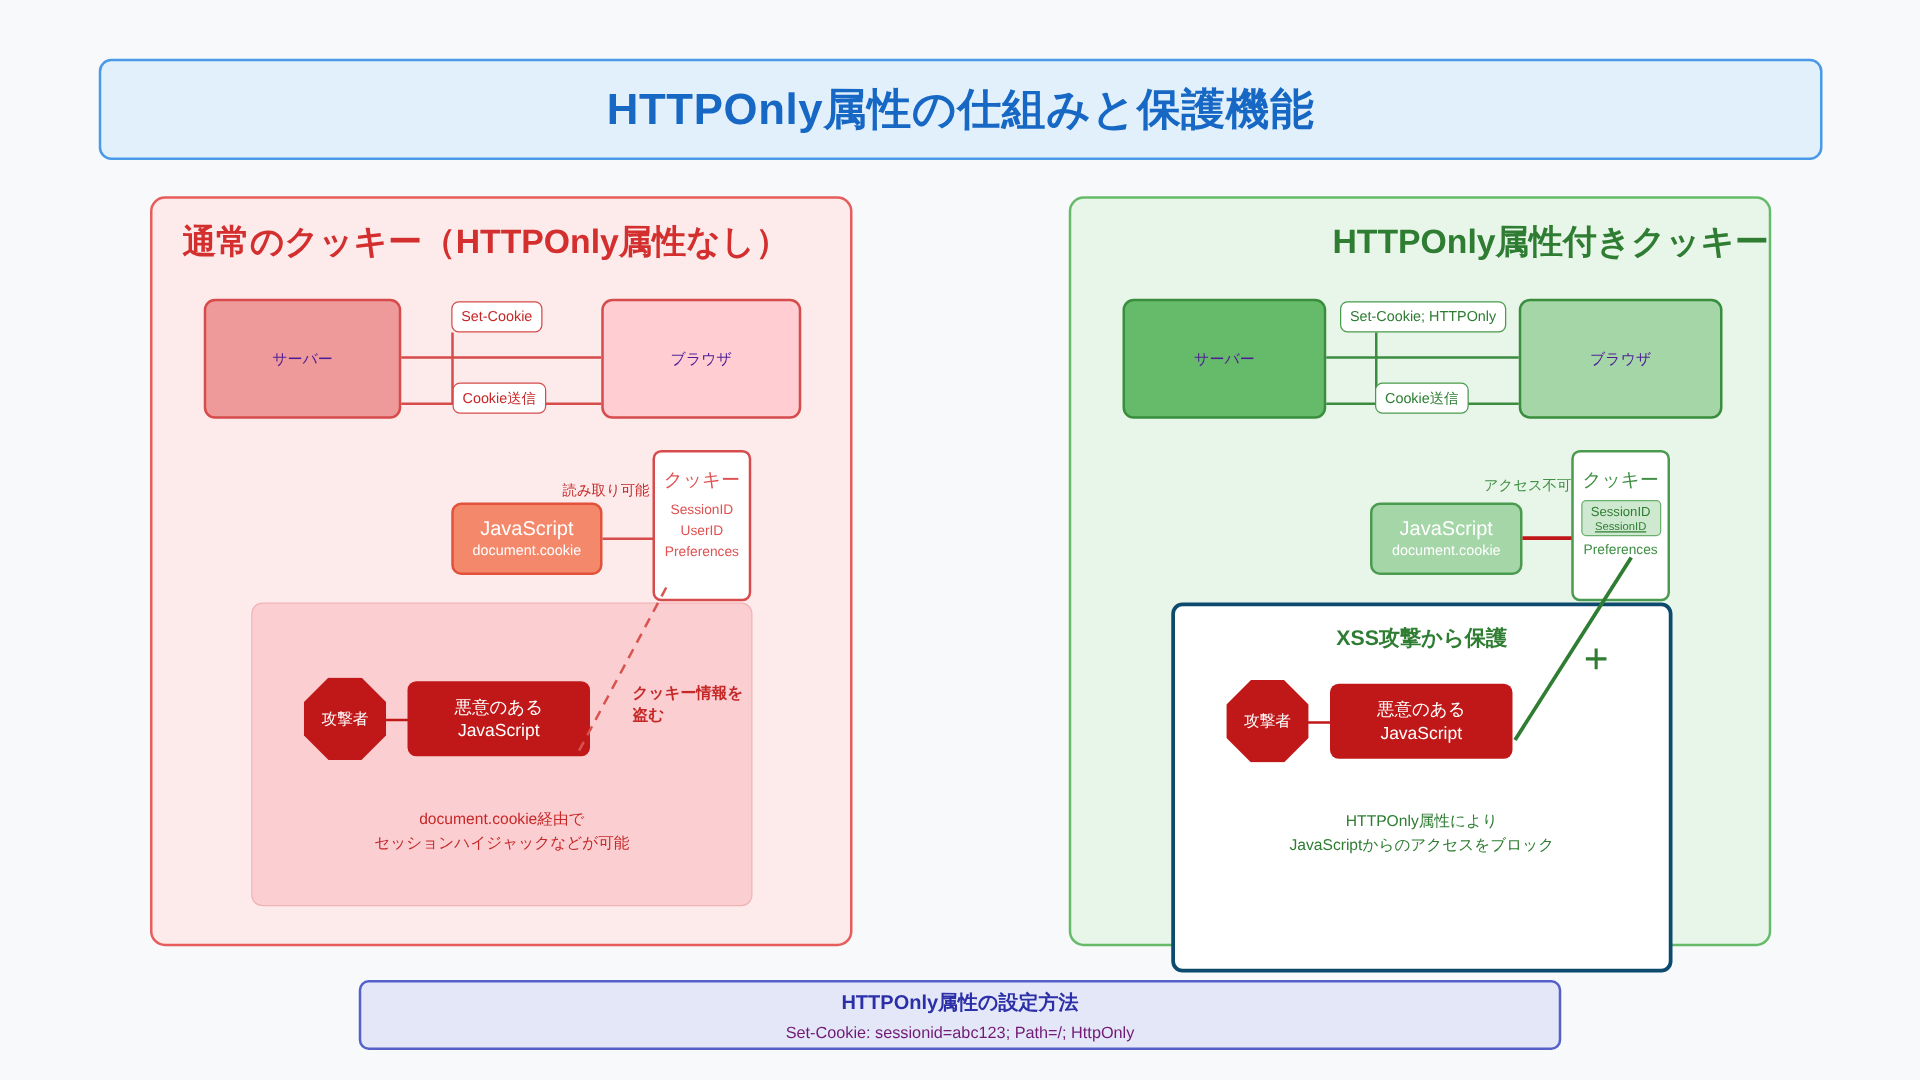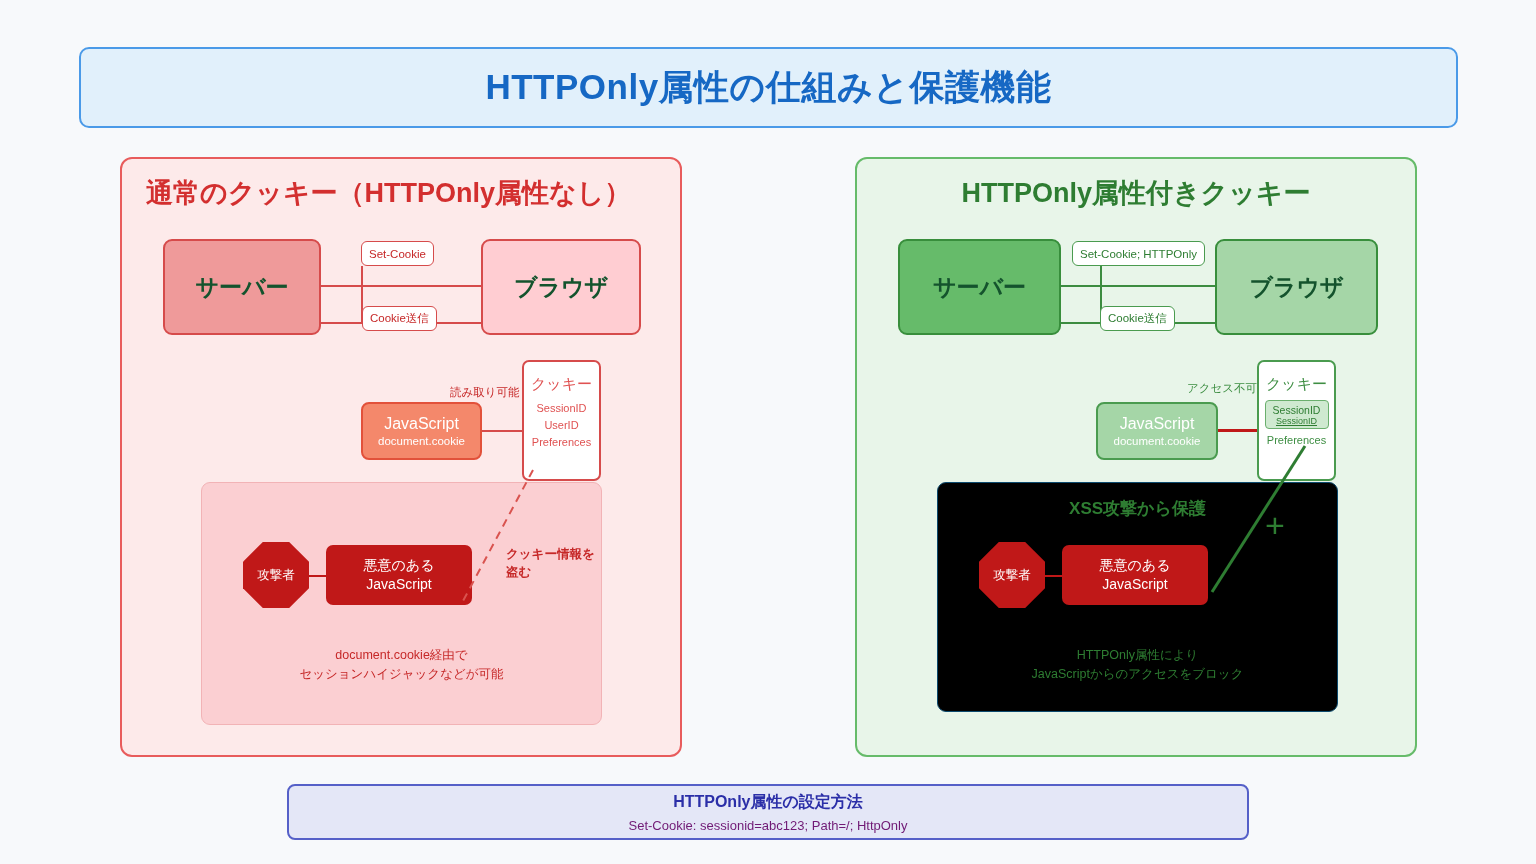--- a/index.html
+++ b/index.html
@@ -31,27 +31,27 @@
     border-radius: 12px;
   }
   .panel-left  { left: 120px; background: #fdeaea; border: 2px solid #e85c5c; }
   .panel-right { left: 855px; background: #e8f5e9; border: 2px solid #66bb6a; }
 
   .panel-title {
     position: absolute; top: 16px; left: 0; width: 100%;
     text-align: center; font-size: 27px; font-weight: bold;
   }
   .panel-left  .panel-title { color: #d32f2f; text-align: left; padding-left: 24px; }
-  .panel-right .panel-title { color: #2e7d32; }
+  .panel-right .panel-title { color: #2e7d32; text-align: right; }
 
   
   .node {
     position: absolute; border-radius: 9px;
     display: flex; align-items: center; justify-content: center;
-    color: #14532d; font-size: 23px; font-weight: bold;
+    color: #4c1d95; font-size: 12px;
   }
   .server-l { left: 41px; top: 80px; width: 158px; height: 96px;
               background: #ef9a9a; border: 2px solid #d64b4b; }
   .browser-l{ left: 359px; top: 80px; width: 160px; height: 96px;
               background: #ffcdd2; border: 2px solid #d64b4b; }
   .server-r { left: 41px; top: 80px; width: 163px; height: 96px;
               background: #66bb6a; border: 2px solid #388e3c; }
   .browser-r{ left: 358px; top: 80px; width: 163px; height: 96px;
               background: #a5d6a7; border: 2px solid #388e3c; }
 
@@ -105,22 +105,22 @@
   .ck-badge .b2 { font-size: 9px; color: #2e7d32; text-decoration: underline; }
 
   .edge-label {
     position: absolute; font-size: 11.5px; white-space: nowrap;
   }
 
   
   .subpanel { position: absolute; border-radius: 9px; }
   .subpanel-l { left: 79px; top: 323px; width: 401px; height: 243px;
                 background: #fbcfd2; border: 1px solid #f2b3b6; }
-  .subpanel-r { left: 80px; top: 323px; width: 401px; height: 230px;
-                background: #000000; border: 1px solid #0c4a6e; }
+  .subpanel-r { left: 80px; top: 323px; width: 401px; height: 296px;
+                background: #ffffff; border: 3px solid #0c4a6e; }
   .sub-title {
     position: absolute; top: 14px; left: 0; width: 100%;
     text-align: center; font-size: 17px; font-weight: bold;
   }
   .sub-title-l { color: #c62828; }
   .sub-title-r { color: #2e7d32; }
 
   .octagon {
     position: absolute; width: 66px; height: 66px;
     background: #c01818; color: #ffffff; font-size: 12.5px;

